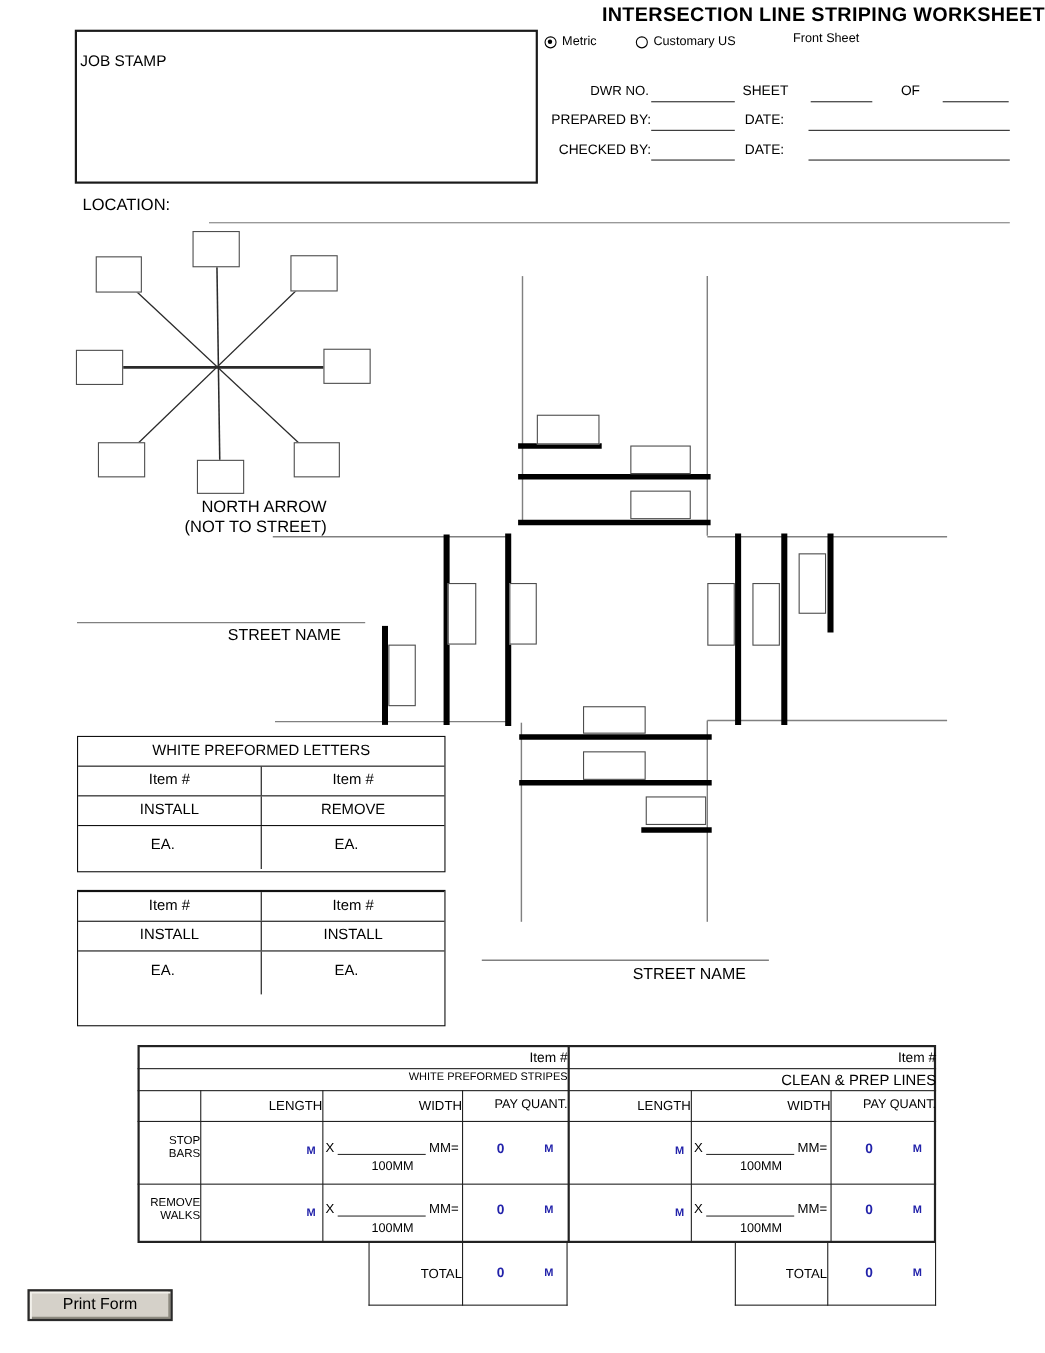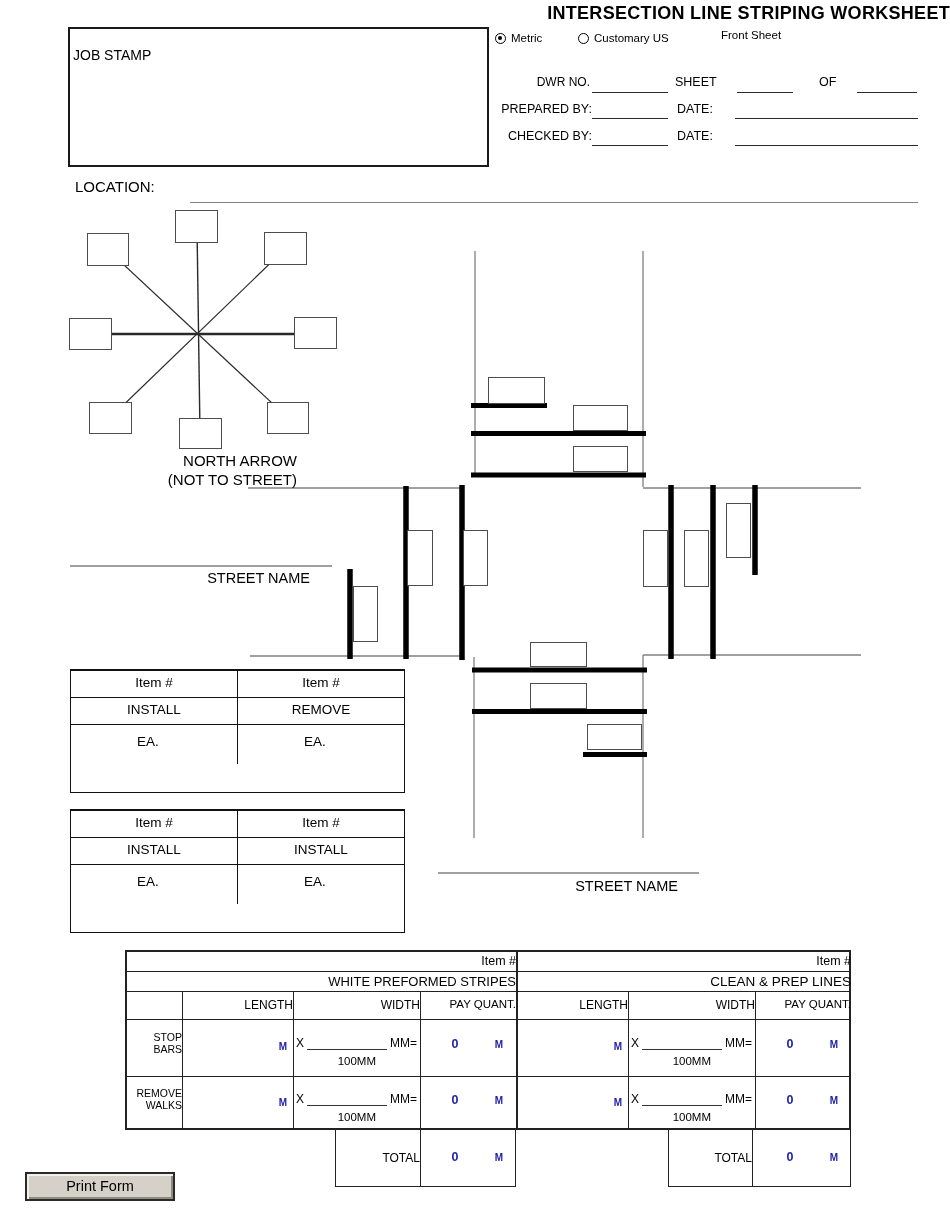--- a/index.html
+++ b/index.html
@@ -21,21 +21,21 @@
   .ea{text-align:center;padding-right:12px;padding-top:9px}
   
   .hl{position:absolute;height:0;border-top:1.4px solid #222}
   .vl{position:absolute;width:0;border-left:1.4px solid #222}
   .lunit{text-align:right;padding-right:4px;color:#2222aa;font-weight:bold;font-size:10px}
   .wcell{position:absolute;display:flex;align-items:flex-end;font-size:12px}
   .wblank{flex:1;border-bottom:1.4px solid #333;margin:0 3px;height:12px}
   .pv{position:absolute;left:22px;width:26px;text-align:center;color:#2222aa;font-weight:bold;font-size:12.5px}
   .pu{position:absolute;left:68px;width:22px;text-align:center;color:#2222aa;font-weight:bold;font-size:10px;top:2px}
   .paycell{position:absolute;width:96px;height:17px}
-  #printBtn{position:absolute;left:25px;top:1172px;width:150px;height:29px;background:#d5d1c9;border:2px solid #2a2a2a;
+  #printBtn{position:absolute;left:25px;top:1172px;width:132px;height:29px;background:#d5d1c9;border:2px solid #2a2a2a;
     box-shadow:inset 2px 2px 0 #f2f0ea, inset -2px -2px 0 #8d8a80;font-size:14.5px;font-family:"Liberation Sans",sans-serif;
     text-align:center;line-height:25px;cursor:pointer;box-sizing:border-box}
 </style>
 </head>
 <body>
 
 <div class="tx ctr" style="left:0;top:3px;width:950px;font-size:18px;font-weight:bold;letter-spacing:.3px">INTERSECTION LINE STRIPING WORKSHEET</div>
 
 <div style="position:absolute;left:68px;top:27px;width:421px;height:140px;border:2px solid #1a1a1a;box-sizing:border-box">
   <div class="tx" style="left:3px;top:18px;font-size:14px;position:absolute">JOB STAMP</div>
@@ -132,20 +132,23 @@
 <div class="ibox" style="left:684px;top:530px;width:25px;height:57px"></div>
 <div class="ibox" style="left:726px;top:503px;width:25px;height:55px"></div>
 <div class="ibox" style="left:530px;top:642px;width:57px;height:25px"></div>
 <div class="ibox" style="left:530px;top:683px;width:57px;height:26px"></div>
 <div class="ibox" style="left:587px;top:724px;width:55px;height:26px"></div>
 
 <div class="tx ctr" style="left:90px;top:570px;width:220px;font-size:14.5px">STREET NAME</div>
 <div class="tx ctr" style="left:458px;top:878px;width:220px;font-size:14.5px">STREET NAME</div>
 
 <div class="stable" style="left:70px;top:669px;width:335px;height:124px">
+  <div class="strow first" style="height:26px">
+    <div class="stc" style="padding-top:4px">WHITE PREFORMED LETTERS</div>
+  </div>
   <div class="strow" style="height:27px">
     <div class="stc" style="padding-top:4px">Item #</div>
     <div class="stc r2" style="padding-top:4px">Item #</div>
   </div>
   <div class="strow" style="height:27px">
     <div class="stc" style="padding-top:4px">INSTALL</div>
     <div class="stc r2" style="padding-top:4px">REMOVE</div>
   </div>
   <div class="strow" style="height:40px">
     <div class="stc ea">EA.</div>
@@ -179,21 +182,21 @@
 <div class="vl" style="left:420px;top:991px;height:139px"></div>
 <div class="vl" style="left:628px;top:991px;height:139px"></div>
 <div class="vl" style="left:755px;top:991px;height:139px"></div>
 
 <div style="position:absolute;left:335px;top:1130px;width:181px;height:57px;border:1.6px solid #222;border-top:none;box-sizing:border-box"></div>
 <div class="vl" style="left:420px;top:1130px;height:57px"></div>
 <div style="position:absolute;left:668px;top:1130px;width:183px;height:57px;border:1.6px solid #222;border-top:none;box-sizing:border-box"></div>
 <div class="vl" style="left:752px;top:1130px;height:57px"></div>
 
 <div class="tx ctr" style="left:125px;top:954px;width:391px;font-size:12.5px">Item #</div>
-<div class="tx ctr" style="left:125px;top:974px;width:391px;font-size:13px">WHITE PREFORMED STRIPES</div>
+<div class="tx ctr" style="left:125px;top:974px;width:391px;font-size:10px">WHITE PREFORMED STRIPES</div>
 <div class="tx ctr" style="left:182px;top:998px;width:111px;font-size:12px">LENGTH</div>
 <div class="tx ctr" style="left:293px;top:998px;width:127px;font-size:12px">WIDTH</div>
 <div class="tx ctr" style="left:420px;top:998px;width:96px;font-size:11.5px">PAY QUANT.</div>
 
 <div class="tx ctr" style="left:125px;top:1031px;width:57px;font-size:10.5px;line-height:12px">
   <div>STOP</div>
   <div>BARS</div>
 </div>
 <div class="tx ctr" style="left:125px;top:1087px;width:57px;font-size:10.5px;line-height:12px">
   <div>REMOVE</div>

